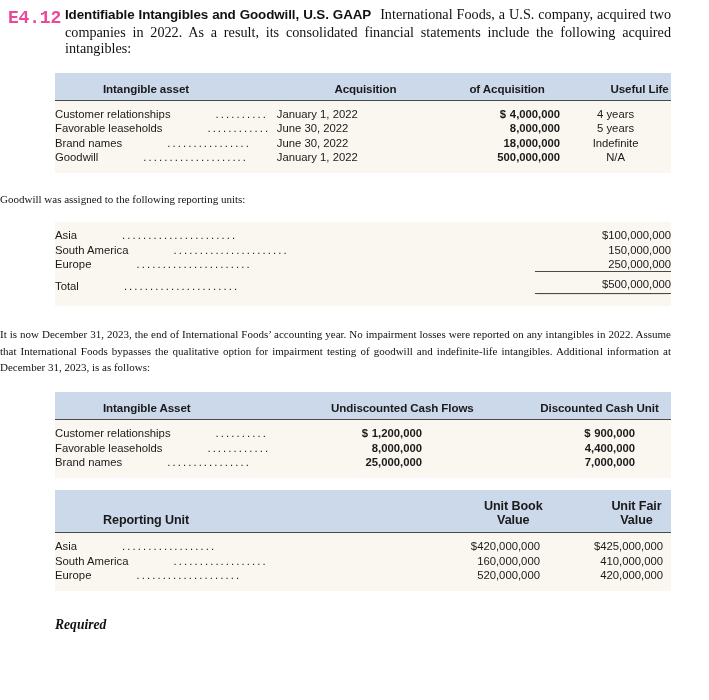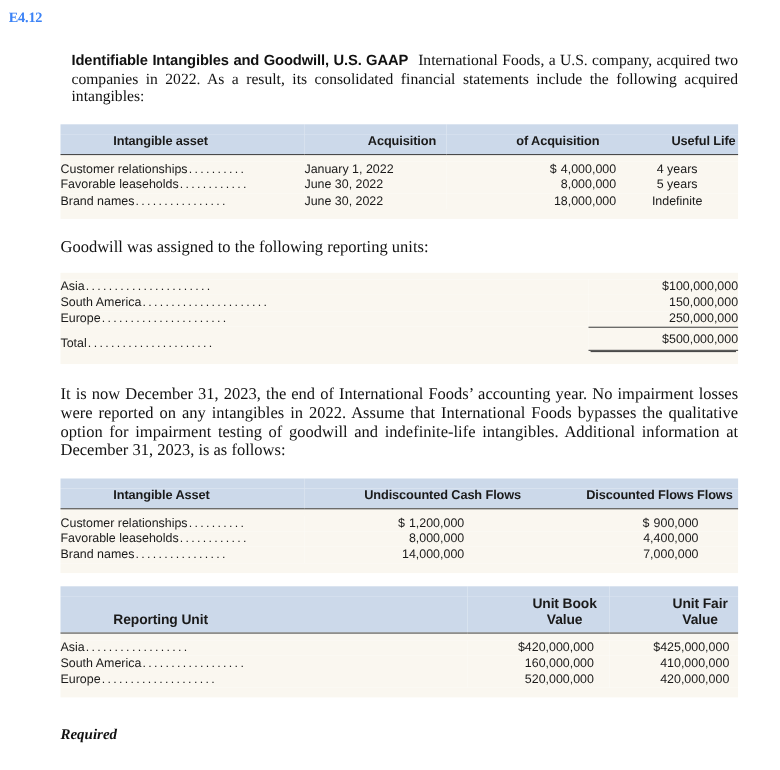--- a/index.html
+++ b/index.html
@@ -25,47 +25,45 @@
 
   
   .ex-row {
     position: relative;
     padding: 6px 38px 0 10px;
   }
   .ex-num {
     position: absolute;
     left: 8px;
     top: 8px;
-    font-family: Liberation Serif, serif;
+    font-family: Liberation Mono, monospace;
     font-weight: bold;
-    font-size: 13px;
-    color: #3b82f6;
+    font-size: 18px;
+    color: #ec4899;
     letter-spacing: -0.2px;
   }
   .ex-body {
     margin-left: 55px;
     font-size: 14.2px;
     line-height: 16.6px;
     text-align: justify;
     text-justify: inter-word;
-    margin-top: 41px;
   }
   .ex-title {
     font-family: "Liberation Sans", sans-serif;
     font-weight: bold;
     font-size: 13.4px;
     letter-spacing: -0.1px;
   }
   .ex-title-gap { display: inline-block; width: 9px; }
 
   
   .para {
-    margin-left: 55px;
     margin-right: 38px;
-    font-size: 15px;
+    font-size: 11px;
     line-height: 16.8px;
     text-align: justify;
     text-justify: inter-word;
   }
   .para.tight { text-align: left; }
 
   .req-head {
     margin-left: 55px;
     font-family: "Liberation Serif", serif;
     font-weight: bold;
@@ -117,33 +115,33 @@
   table.fin tbody tr.spacer-bot td { height: 9px; }
 
   td.label {
     text-align: left;
     padding-left: 8px;
   }
   td.num { text-align: right; }
   td.ctr { text-align: center; }
 
   
-  .lead-cell { display: flex; align-items: flex-start; }
+  .lead-cell { display: flex; align-items: flex-start; gap: 44px; }
   .lead-cell .txt { white-space: nowrap; }
   .lead-cell .dots {
     flex: 0 0 auto;
     overflow: hidden;
     white-space: nowrap;
     letter-spacing: 2.1px;
     margin-left: 1px;
   }
   .lead-cell .dots.grow { flex: 1 1 auto; }
 
   
-  .money { display: inline-block; text-align: right; }
+  .money { display: inline-block; text-align: right; font-weight: bold; }
   .money .cur {
     display: inline-block;
     width: 10px;
     text-align: left;
   }
   .money .val { display: inline-block; }
 
   .rule-above { border-top: 1.1px solid #4a4a4a; }
   .dbl-under {
     border-bottom: 1.1px solid #4a4a4a;
@@ -233,20 +231,33 @@
                 <span class="dots">................</span>
               </span>
           </td>
           <td class="label">June 30, 2022</td>
           <td class="num">
             <span class="money"><span class="cur"></span><span class="val">18,000,000</span></span>
           </td>
           <td class="ctr">Indefinite</td>
         </tr>
 
+        <tr>
+          <td class="label">
+            <span class="lead-cell">
+                <span class="txt">Goodwill</span>
+                <span class="dots">....................</span>
+              </span>
+          </td>
+          <td class="label">January 1, 2022</td>
+          <td class="num">
+            <span class="money"><span class="cur"></span><span class="val">500,000,000</span></span>
+          </td>
+          <td class="ctr">N/A</td>
+        </tr>
 
         <tr class="spacer-bot">
             <td colspan="4"></td>
           </tr>
       </tbody>
     </table>
   </div>
 
   <div class="gap-18"></div>
 
@@ -327,21 +338,21 @@
         </colgroup>
       <thead>
         <tr class="pad-top">
           <th></th>
             <th></th>
             <th></th>
         </tr>
         <tr class="hdr-last">
           <th class="lead">Intangible Asset</th>
           <th class="ctr">Undiscounted Cash Flows</th>
-          <th class="ctr">Discounted Flows Flows</th>
+          <th class="ctr">Discounted Cash Unit</th>
         </tr>
       </thead>
       <tbody>
         <tr class="spacer-top">
             <td colspan="3"></td>
           </tr>
 
         <tr>
           <td class="label">
             <span class="lead-cell">
@@ -373,21 +384,21 @@
         </tr>
 
         <tr>
           <td class="label">
             <span class="lead-cell">
                 <span class="txt">Brand names</span>
                 <span class="dots">................</span>
               </span>
           </td>
           <td class="num" style="padding-right:58px">
-            <span class="money"><span class="cur"></span><span class="val">14,000,000</span></span>
+            <span class="money"><span class="cur"></span><span class="val">25,000,000</span></span>
           </td>
           <td class="num" style="padding-right:36px">
             <span class="money"><span class="cur"></span><span class="val">7,000,000</span></span>
           </td>
         </tr>
 
         <tr class="spacer-bot">
             <td colspan="3"></td>
           </tr>
       </tbody>

